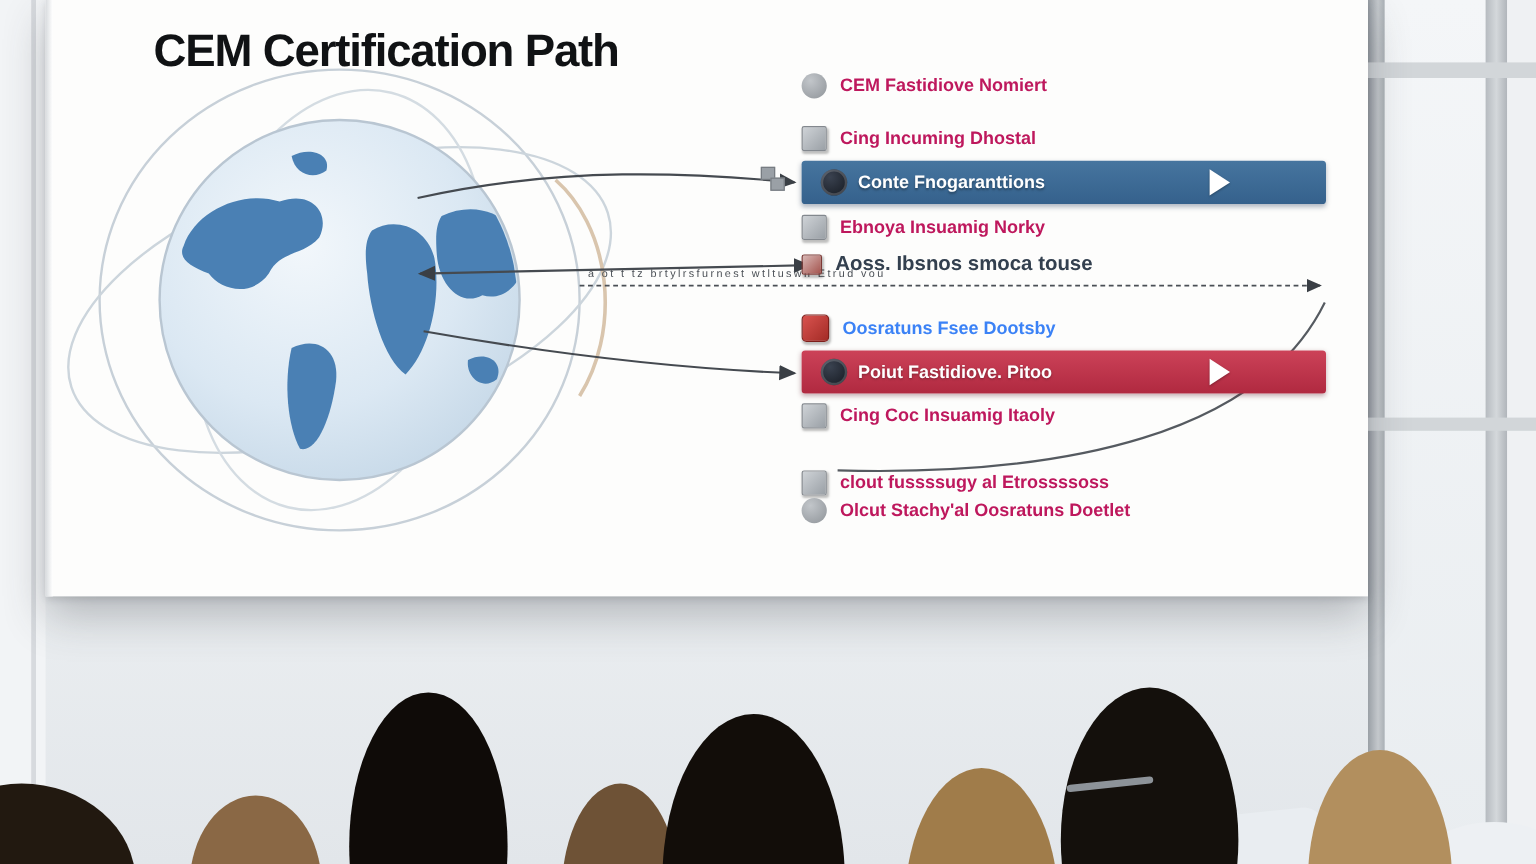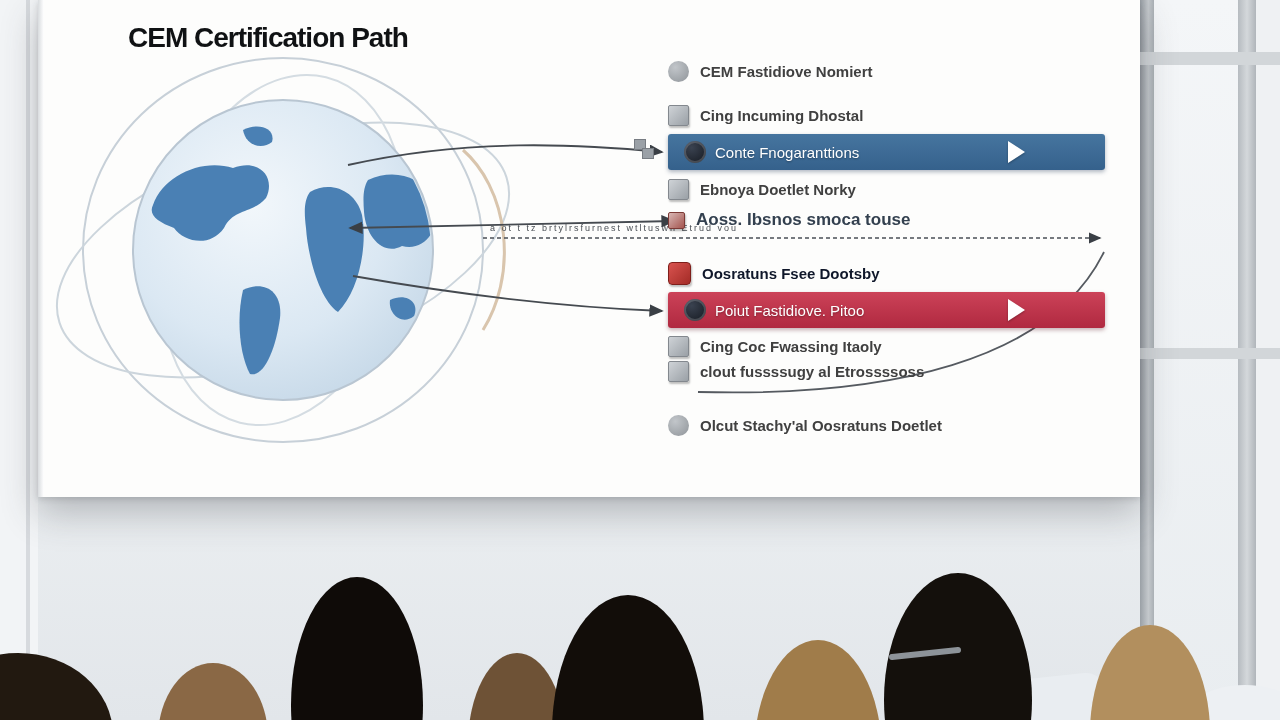--- a/index.html
+++ b/index.html
@@ -16,41 +16,41 @@
   .hbar.h1{top:52px;height:13px;}
   .hbar.h2{top:348px;height:11px;}
   .left-strip{position:absolute;left:0;top:0;width:38px;height:720px;background:#f2f4f6;}
   .left-line{position:absolute;left:26px;top:0;width:4px;height:720px;background:#d7dade;}
 
   
   .board{position:absolute;left:38px;top:0;width:1102px;height:497px;background:#fdfdfc;
          box-shadow:0 16px 34px rgba(55,60,66,.30), 0 2px 6px rgba(55,60,66,.18);}
   .board::before{content:"";position:absolute;left:0;top:0;width:6px;height:100%;
          background:linear-gradient(90deg,#d9dcdf,#ffffff);}
-  .slide-title{position:absolute;left:90px;top:22px;margin:0;font-size:28px;font-weight:bold;
+  .slide-title{position:absolute;left:90px;top:22px;margin:0;font-size:38px;font-weight:bold;
          color:#101214;letter-spacing:-1px;}
 
   .layer{position:absolute;left:0;top:0;width:1102px;height:497px;pointer-events:none;}
 
   
   .row{position:absolute;left:630px;display:flex;align-items:center;gap:11px;height:26px;}
-  .row .label{font-weight:bold;font-size:15px;color:#404040;white-space:nowrap;}
+  .row .label{font-weight:bold;font-size:15px;color:#be185d;white-space:nowrap;}
   .row.small .label{font-size:17px;color:#33404f;}
-  .row.red-text .label{color:#0f172a;text-align:center;}
+  .row.red-text .label{color:#3b82f6;text-align:center;}
   .dot{width:21px;height:21px;border-radius:50%;background:radial-gradient(circle at 35% 30%,#c2c6ca,#8f9499);flex:0 0 auto;}
   .sq{width:19px;height:19px;background:linear-gradient(135deg,#cfd3d7,#9aa0a6);
       border:1px solid #83888e;box-shadow:1px 2px 2px rgba(0,0,0,.25);flex:0 0 auto;border-radius:2px;}
   .sq.small{width:15px;height:15px;background:linear-gradient(135deg,#d8b7b4,#a4544e);border-color:#7c3a36;}
   .sq.redsq{width:21px;height:21px;background:linear-gradient(135deg,#d9534f,#a32b26);border-color:#7e1f1b;border-radius:4px;}
 
   .bar{position:absolute;left:630px;width:437px;height:36px;border-radius:3px;display:flex;align-items:center;
        padding:0 0 0 16px;box-sizing:border-box;gap:9px;}
   .bar.blue{background:linear-gradient(#46759f,#35618c);box-shadow:0 2px 4px rgba(30,50,80,.35);}
   .bar.red{background:linear-gradient(#cc4258,#b02940);box-shadow:0 2px 4px rgba(90,20,35,.35);}
-  .bar .label{color:#ffffff;font-weight:normal;font-size:15px;text-shadow:0 1px 2px rgba(0,0,0,.35);white-space:nowrap;}
+  .bar .label{color:#ffffff;font-weight:bold;font-size:15px;text-shadow:0 1px 2px rgba(0,0,0,.35);white-space:nowrap;}
   .bar-badge{width:22px;height:22px;border-radius:50%;flex:0 0 auto;
        background:radial-gradient(circle at 35% 30%,#3a4250,#14181f);box-shadow:inset 0 0 0 2px rgba(255,255,255,.18);}
   .play{position:absolute;right:80px;top:50%;transform:translateY(-50%);width:0;height:0;
        border-top:11px solid transparent;border-bottom:11px solid transparent;border-left:17px solid #ffffff;
        filter:drop-shadow(0 1px 1px rgba(0,0,0,.3));}
   .mini-icons{position:absolute;left:596px;top:139px;width:24px;height:22px;}
   .mini-icons i{position:absolute;display:block;width:10px;height:9px;background:#9aa0a6;border:1px solid #777c82;}
   .mini-icons i:first-child{left:0;top:0;}
   .mini-icons i:last-child{left:8px;top:9px;}
 </style>
@@ -128,45 +128,45 @@
       </div>
 
     <div class="bar blue" style="top:134px">
       <span class="bar-badge"></span>
       <span class="label">Conte Fnogaranttions</span>
       <span class="play"></span>
     </div>
 
     <div class="row" style="top:176px">
       <span class="sq"></span>
-      <span class="label">Ebnoya Doetlet Norky</span>
+      <span class="label">Ebnoya Insuamig Norky</span>
     </div>
 
     <div class="row small" style="top:207px">
       <span class="sq small"></span>
       <span class="label">Aoss. Ibsnos smoca touse</span>
     </div>
 
     <div class="row red-text" style="top:260px">
       <span class="sq redsq"></span>
       <span class="label">Oosratuns Fsee Dootsby</span>
     </div>
 
     <div class="bar red" style="top:292px">
       <span class="bar-badge"></span>
       <span class="label">Poiut Fastidiove. Pitoo</span>
       <span class="play"></span>
     </div>
 
     <div class="row" style="top:333px">
       <span class="sq"></span>
-      <span class="label">Cing Coc Fwassing Itaoly</span>
+      <span class="label">Cing Coc Insuamig Itaoly</span>
     </div>
 
-    <div class="row" style="top:358px">
+    <div class="row" style="top:389px">
       <span class="sq"></span>
       <span class="label">clout fussssugy al Etrossssoss</span>
     </div>
 
     <div class="row" style="top:412px">
       <span class="dot"></span>
       <span class="label">Olcut Stachy'al Oosratuns Doetlet</span>
     </div>
   </div>
 

